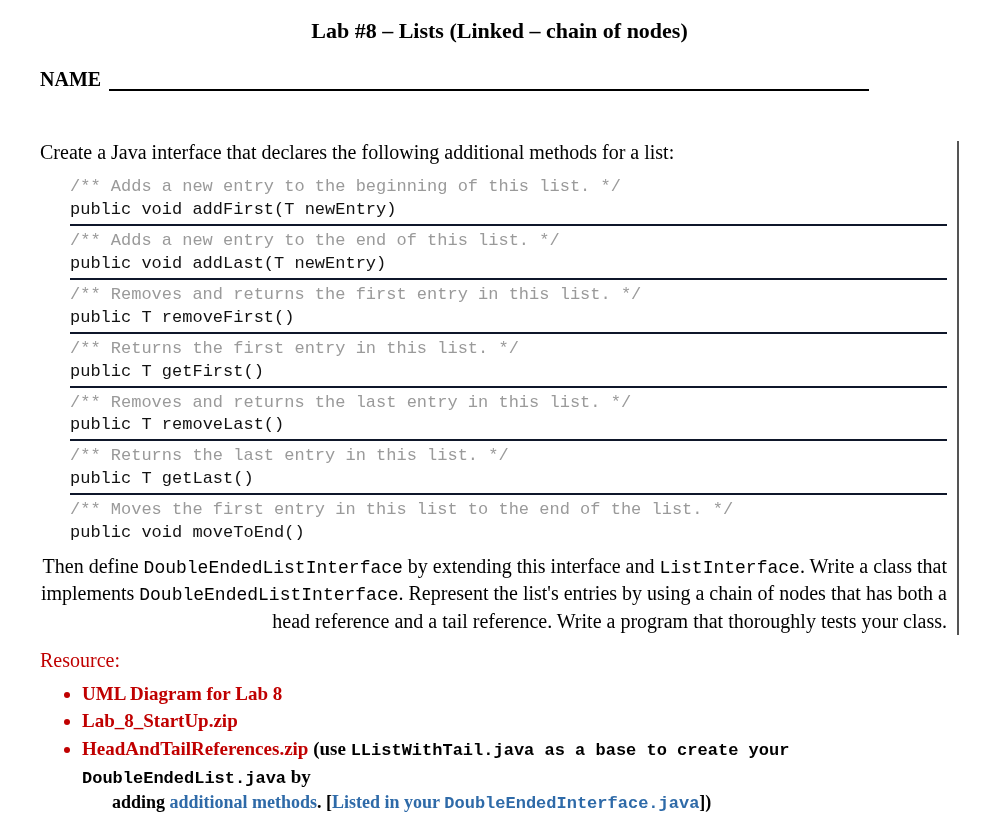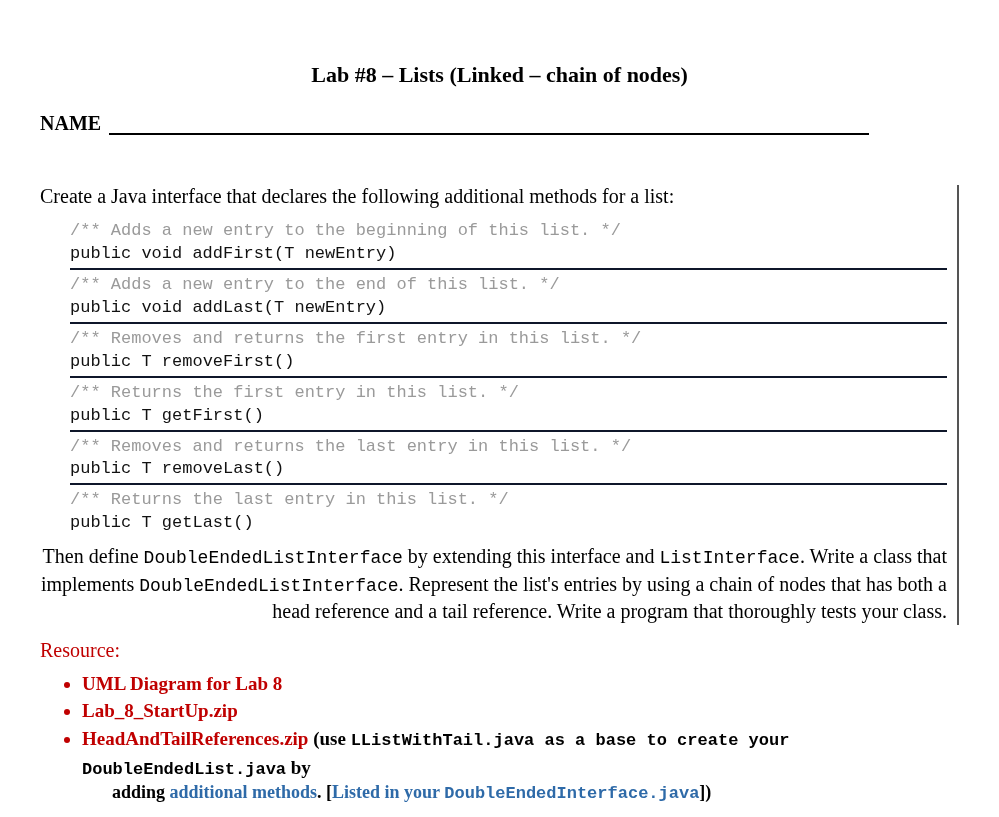--- a/index.html
+++ b/index.html
@@ -6,21 +6,20 @@
     margin: 0;
     padding: 0;
     font-family: "Times New Roman", Times, serif;
     background: #ffffff;
     color: #000;
     width: 999px;
   }
   .page {
     padding: 10px 40px 0 40px;
     box-sizing: border-box;
-    margin-top: 44px;
   }
   .title {
     text-align: center;
     font-weight: bold;
     font-size: 22px;
     margin: 8px 0 24px 0;
   }
   .name-row {
     display: flex;
     align-items: flex-end;
@@ -126,20 +125,24 @@
           <div class="sig"><span class="kw">public</span><span> T getFirst()</span></div>
         </div>
         <div class="method">
           <div class="comment">/** Removes and returns the last entry in this list. */</div>
           <div class="sig"><span class="kw">public</span><span> T removeLast()</span></div>
         </div>
         <div class="method">
           <div class="comment">/** Returns the last entry in this list. */</div>
           <div class="sig"><span class="kw">public</span><span> T getLast()</span></div>
         </div>
+        <div class="method">
+          <div class="comment">/** Moves the first entry in this list to the end of the list. */</div>
+          <div class="sig"><span class="kw">public void</span><span> moveToEnd()</span></div>
+        </div>
       </div>
 
     <p class="then-para">
       <span>Then define </span><span class="mono">DoubleEndedListInterface</span><span> by extending this interface and </span><span class="mono">ListInterface</span><span>. Write a class that implements </span><span class="mono">DoubleEndedListInterface</span><span>. Represent the list's entries by using a chain of nodes that has both a head reference and a tail reference. Write a program that thoroughly tests your class.</span>
     </p>
   </div>
 
   <div class="resource-hdr">Resource:</div>
 
   <ul class="res-list">

